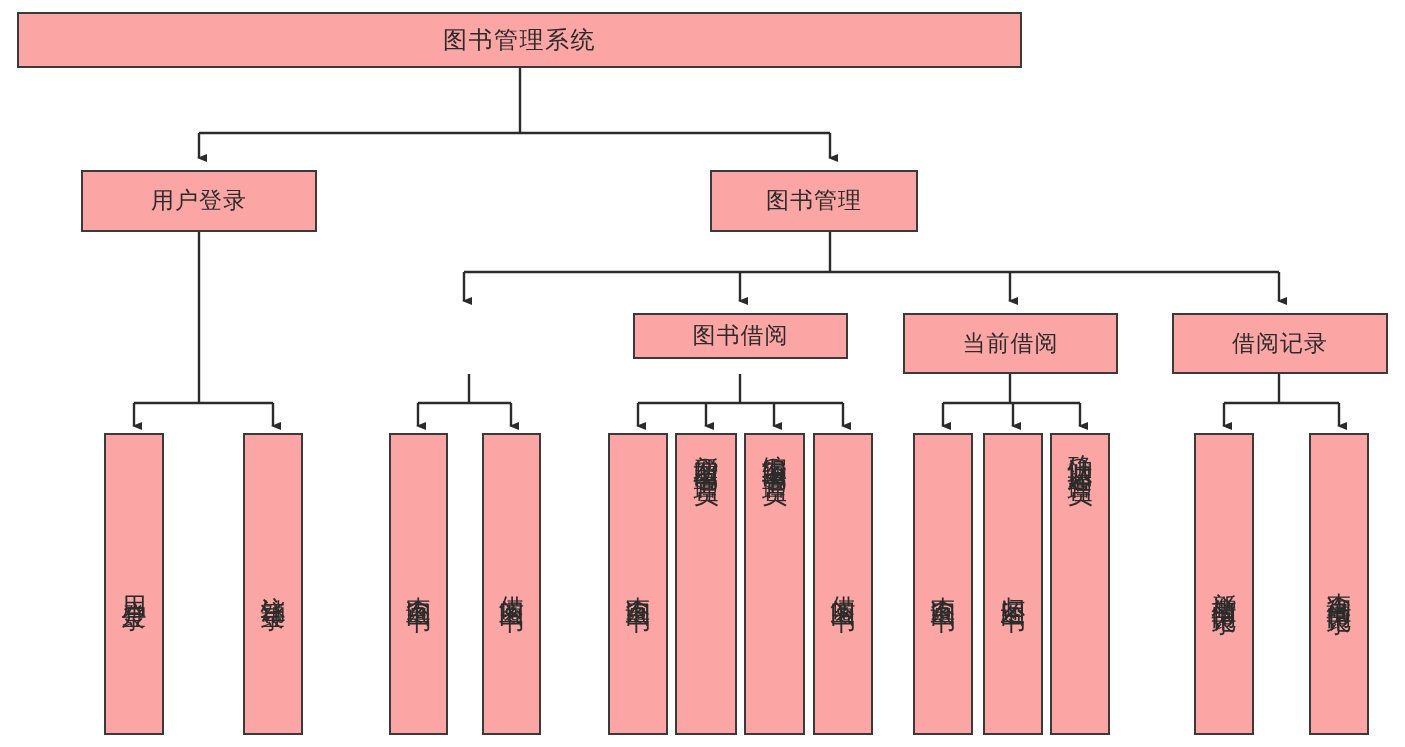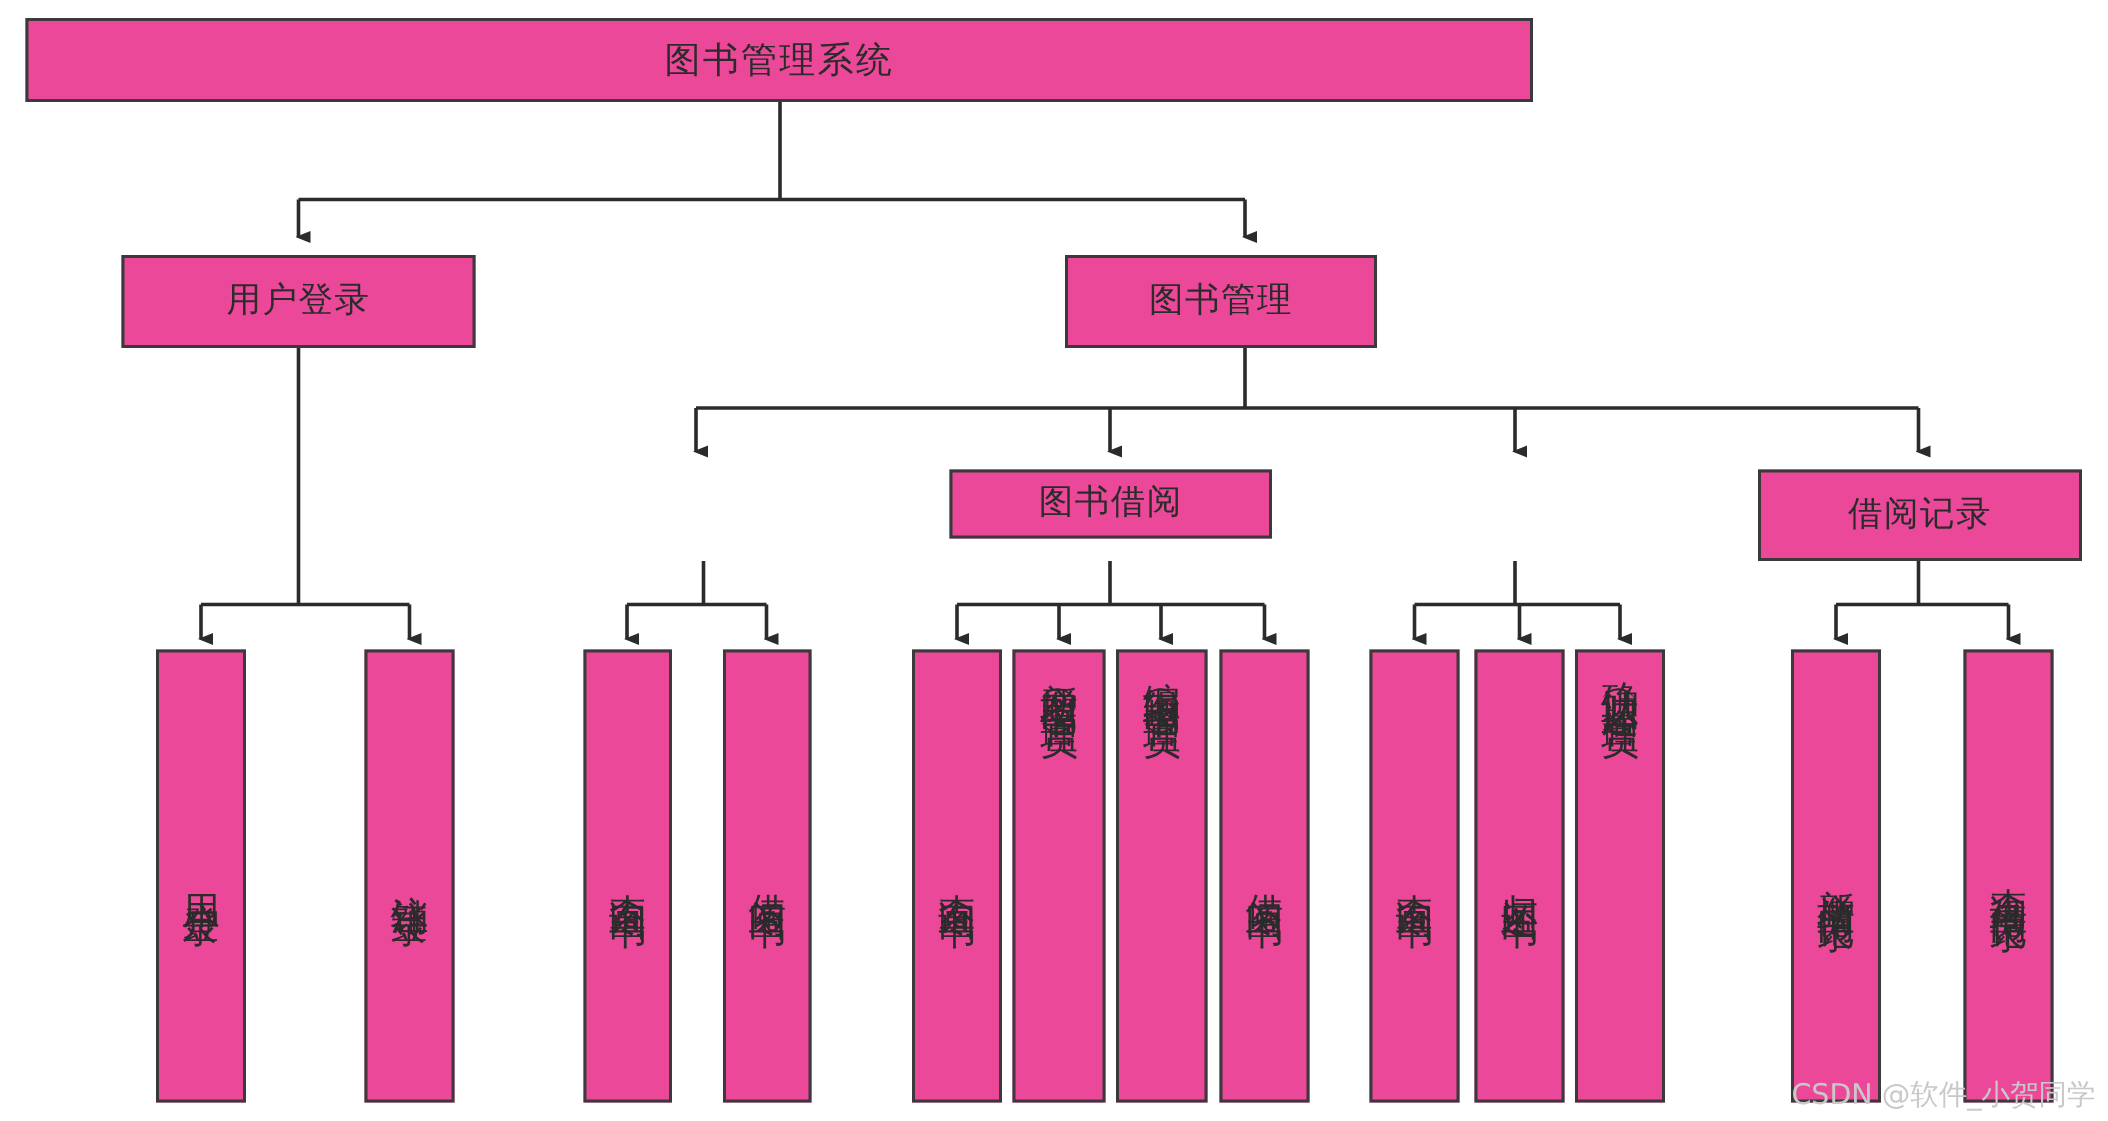--- a/index.html
+++ b/index.html
@@ -9,21 +9,21 @@
     background:#ffffff;
     font-family:"DejaVu Sans","Liberation Sans",sans-serif;
     overflow:hidden;
   }
   #stage{position:relative;width:1405px;height:747px;}
   svg#wires{position:absolute;left:0;top:0;width:1405px;height:747px;pointer-events:none;}
 
   .node{
     position:absolute;
     box-sizing:border-box;
-    background:#ec4899;
+    background:#fca5a5;
     border:2px solid #3a3a3a;
     display:flex;
     align-items:center;
     justify-content:center;
     color:#2b2b2b;
     z-index:2;
   }
   .node .lbl{
     display:block;
     text-align:center;
@@ -126,20 +126,23 @@
   <div class="node h-node" style="left:81px;top:170px;width:236px;height:62px;">
     <span class="lbl">用户登录</span>
   </div>
   <div class="node h-node" style="left:710px;top:170px;width:208px;height:62px;">
     <span class="lbl">图书管理</span>
   </div>
 
   <div class="node h-node" style="left:633px;top:313px;width:215px;height:46px;">
     <span class="lbl">图书借阅</span>
   </div>
+  <div class="node h-node" style="left:903px;top:313px;width:215px;height:61px;">
+    <span class="lbl">当前借阅</span>
+  </div>
   <div class="node h-node" style="left:1172px;top:313px;width:216px;height:61px;">
     <span class="lbl">借阅记录</span>
   </div>
 
   <div class="node v-node align-mid" style="left:104px;top:433px;width:60px;height:302px;">
     <span class="lbl">用户登录</span>
   </div>
   <div class="node v-node align-mid" style="left:243px;top:433px;width:60px;height:302px;">
     <span class="lbl">注销登录</span>
   </div>
@@ -174,14 +177,13 @@
     <span class="lbl">确认归还（管理员）</span>
   </div>
 
   <div class="node v-node align-mid" style="left:1194px;top:433px;width:60px;height:302px;">
     <span class="lbl">新增借阅记录</span>
   </div>
   <div class="node v-node align-mid" style="left:1309px;top:433px;width:60px;height:302px;">
     <span class="lbl">查询借阅记录</span>
   </div>
 
-  <div class="watermark">CSDN @软件_小贺同学</div>
 </div>
 
 </body></html>

